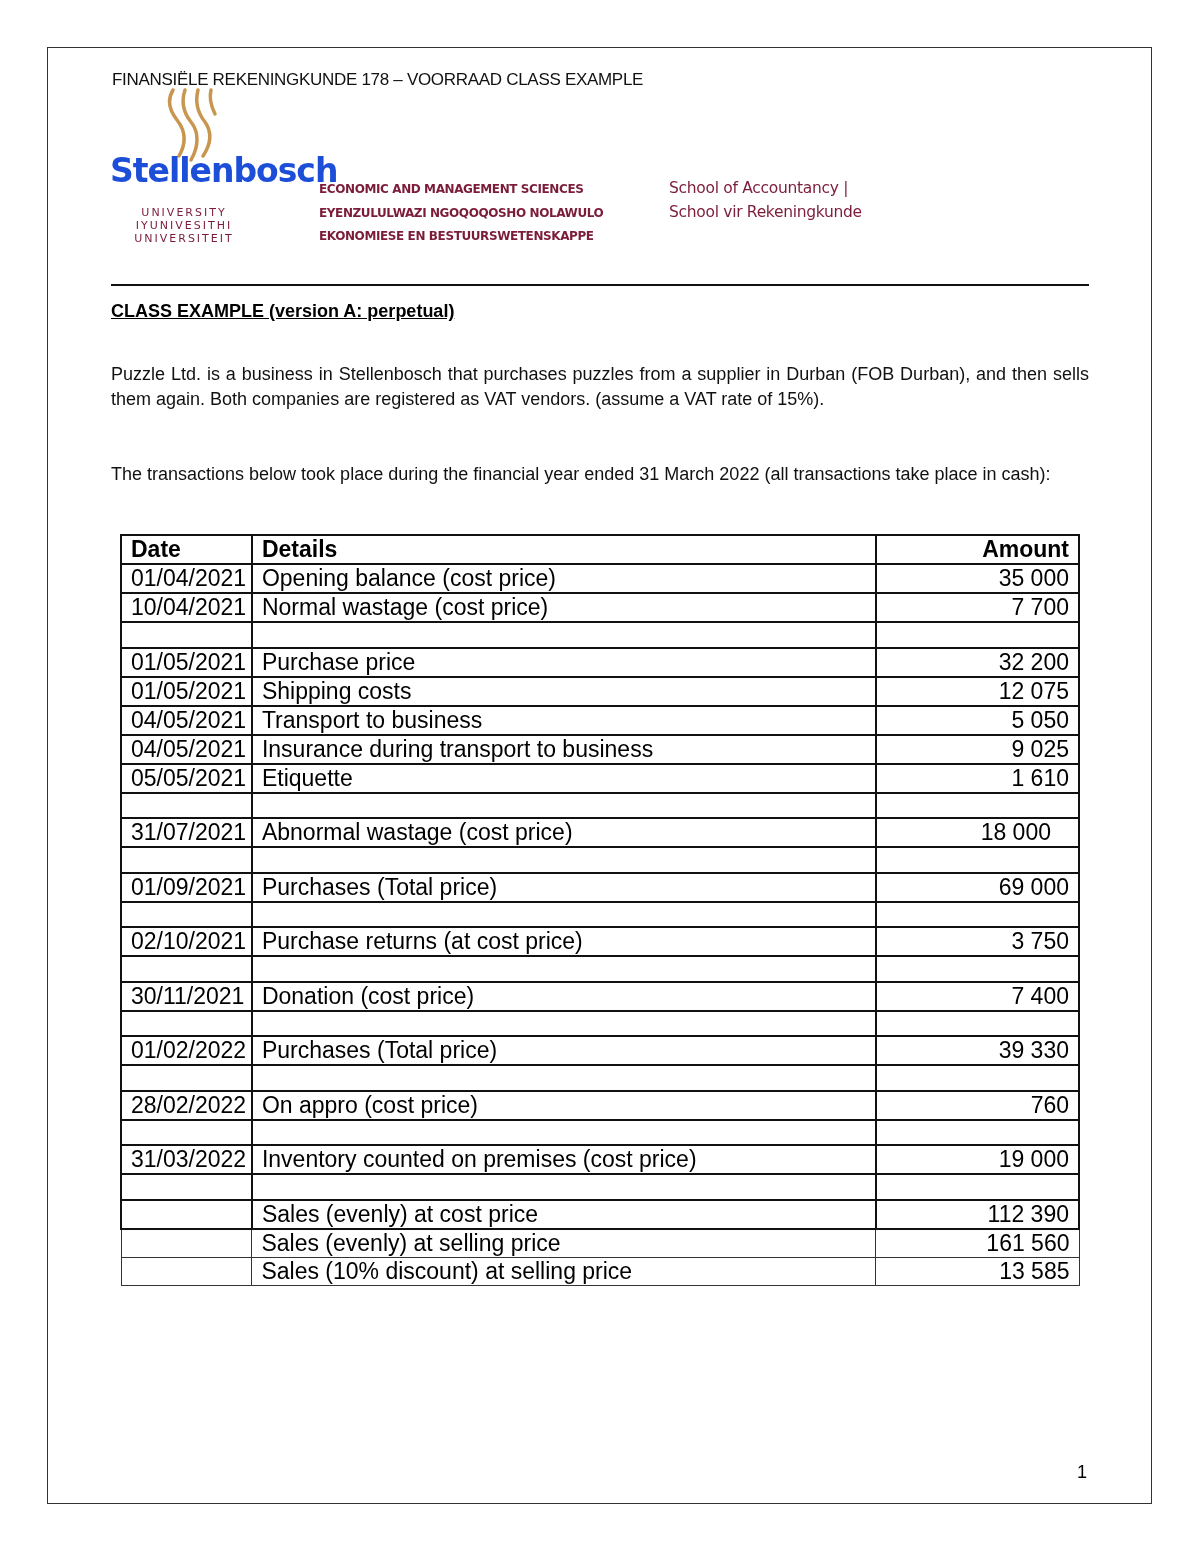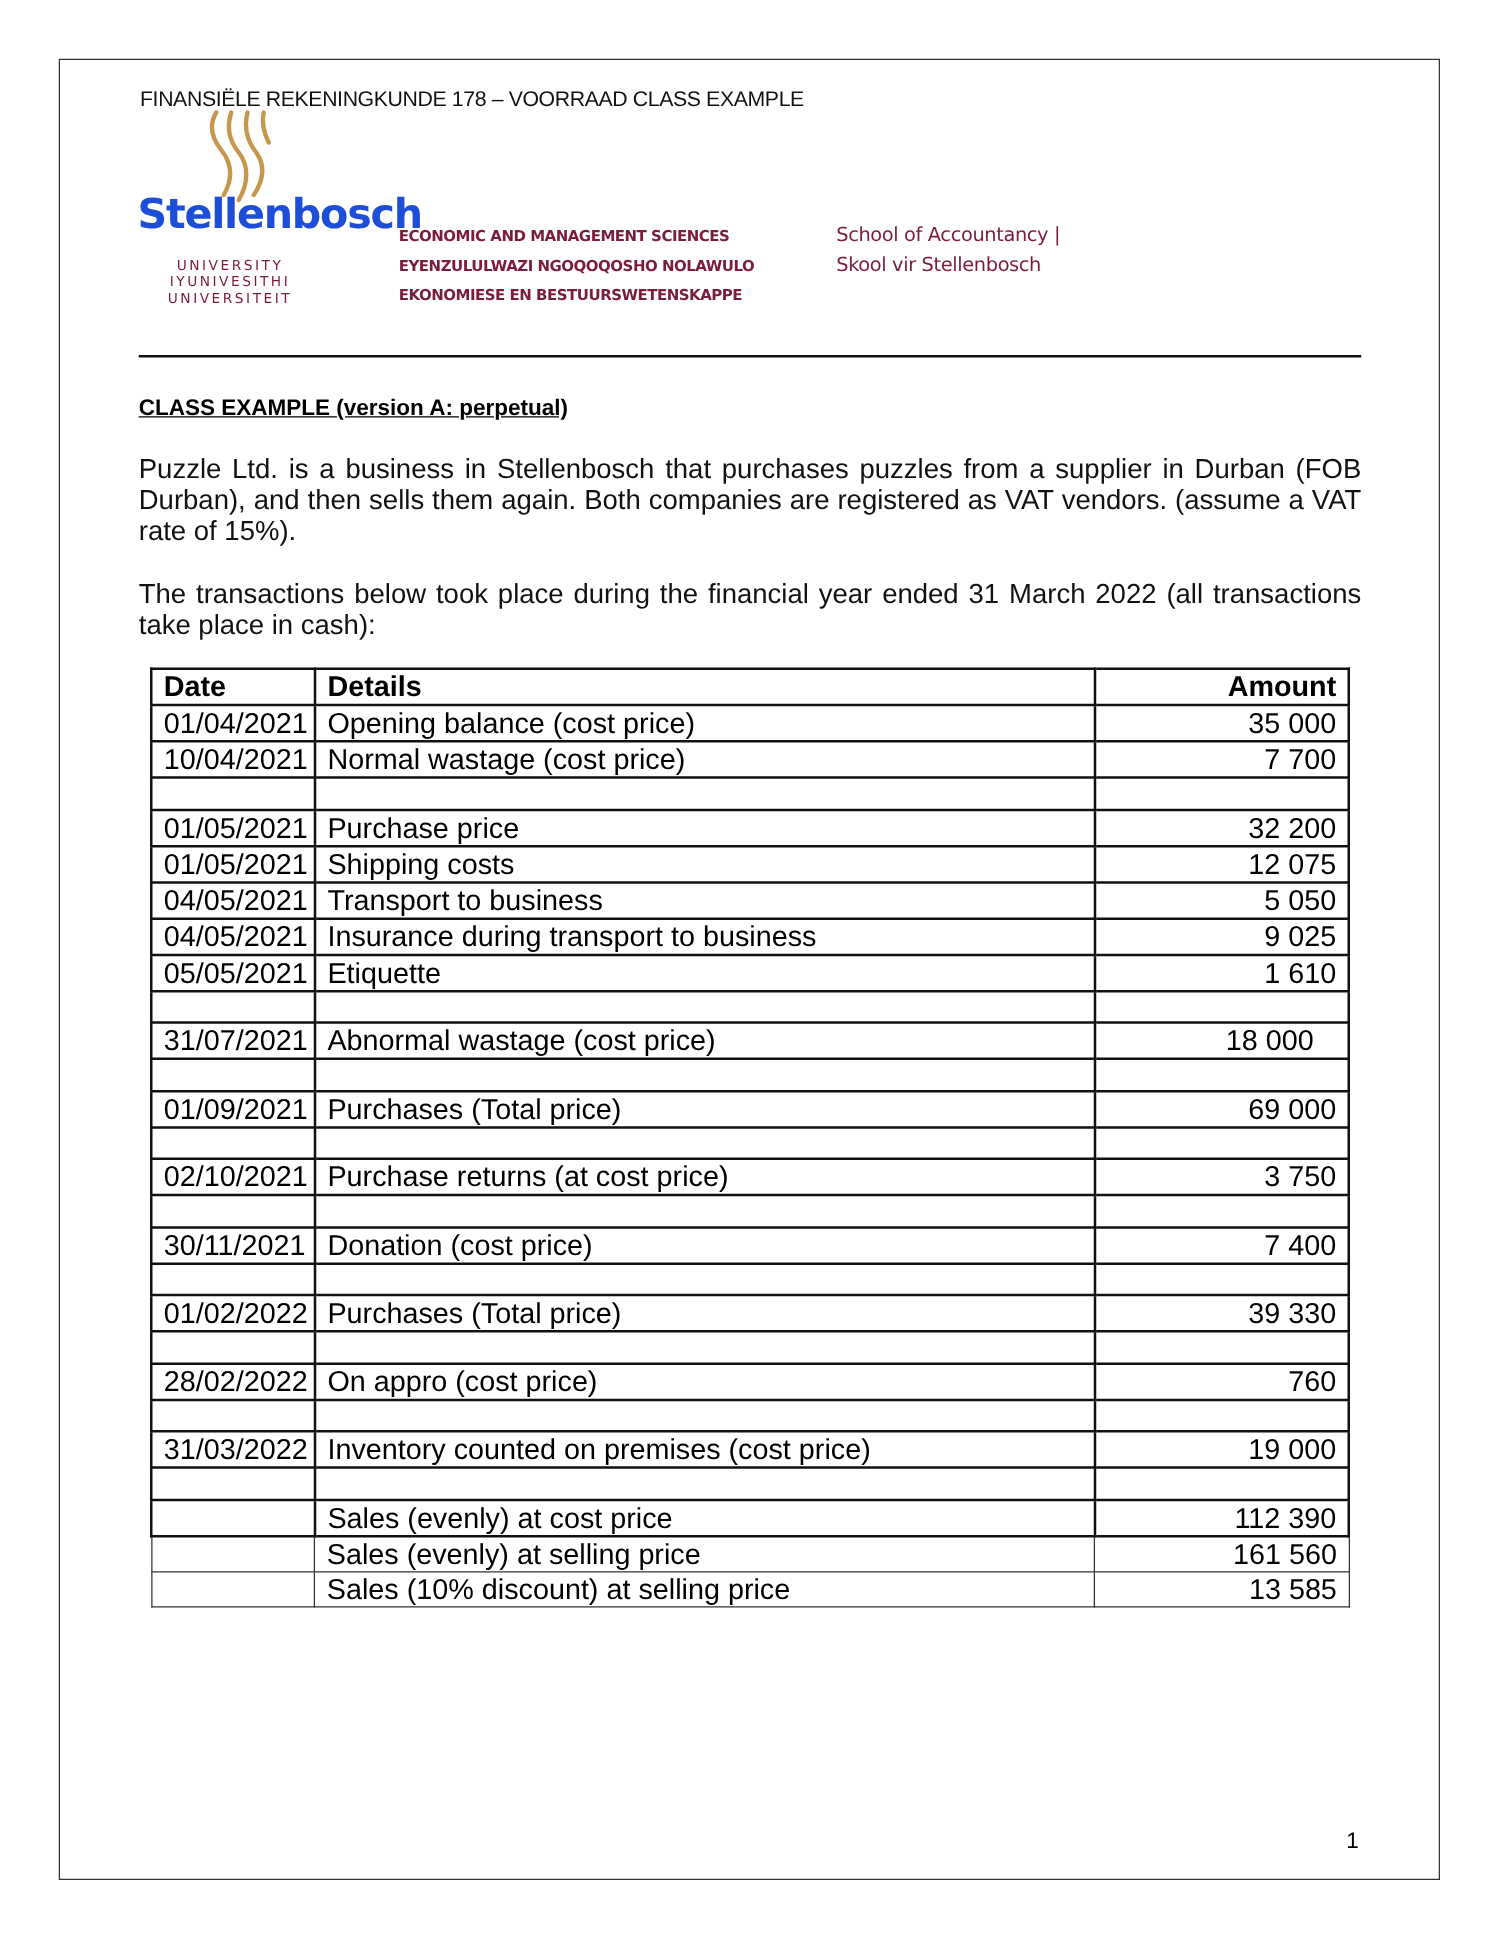--- a/index.html
+++ b/index.html
@@ -5,22 +5,22 @@
   html,body{margin:0;padding:0;background:#fff;}
   body{width:1200px;height:1553px;position:relative;font-family:"Liberation Sans",sans-serif;color:#000;}
   .page-border{position:absolute;left:47px;top:47px;width:1105px;height:1457px;border:1.5px solid #333;box-sizing:border-box;}
   .header-title{position:absolute;left:112px;top:70px;font-size:17px;letter-spacing:-0.3px;color:#111;}
   .logo-mark{position:absolute;left:165px;top:86px;width:55px;height:78px;}
   .logo-word{position:absolute;left:110px;top:151px;font-family:"DejaVu Sans",sans-serif;font-size:33px;font-weight:bold;color:#1d4ed8;letter-spacing:-1px;}
   .logo-sub{position:absolute;left:128px;top:206px;width:112px;text-align:center;font-family:"DejaVu Sans",sans-serif;font-size:11px;letter-spacing:2px;color:#7b1c3a;line-height:13px;}
   .faculty{position:absolute;left:319px;top:178px;font-family:"DejaVu Sans",sans-serif;font-weight:bold;font-size:12px;color:#7b1c3a;line-height:23.5px;letter-spacing:-0.4px;}
   .school{position:absolute;left:669px;top:176px;font-family:"DejaVu Sans",sans-serif;font-size:15.5px;color:#7b1c3a;line-height:24px;letter-spacing:-0.3px;}
   .rule{position:absolute;left:111px;top:284px;width:978px;height:2px;background:#111;}
-  .section-title{position:absolute;left:111px;top:316px;font-size:18px;font-weight:bold;text-decoration:underline;}
-  .para{position:absolute;left:111px;width:978px;font-size:22px;line-height:25px;text-align:justify;color:#111;}
+  .section-title{position:absolute;left:111px;top:301px;font-size:18px;font-weight:bold;text-decoration:underline;}
+  .para{position:absolute;left:111px;width:978px;font-size:18px;line-height:25px;text-align:justify;color:#111;}
   .p1{top:362px;}
   .p2{top:462px;}
   table.tx{position:absolute;left:120px;top:534px;width:960px;border-collapse:collapse;font-size:23px;border-radius:12px;}
   table.tx td, table.tx th{border:2px solid #111;height:25.5px;padding:0 9px;box-sizing:border-box;}
   table.tx th{font-weight:bold;text-align:left;}
   table.tx th.amt, table.tx td.amt{text-align:right;}
   .c-date{width:130px;padding-left:9px !important;padding-right:4px !important;}
   .c-det{width:620px;}
   .c-amt{width:202px;}
   table.tx tr.lite td{border-width:1px;border-color:#333;}
@@ -51,21 +51,21 @@
 </div>
 
 <div class="faculty">
   <div>ECONOMIC AND MANAGEMENT SCIENCES</div>
   <div>EYENZULULWAZI NGOQOQOSHO NOLAWULO</div>
   <div>EKONOMIESE EN BESTUURSWETENSKAPPE</div>
 </div>
 
 <div class="school">
   <div>School of Accountancy |</div>
-  <div>Skool vir Stellenbosch</div>
+  <div>School vir Rekeningkunde</div>
 </div>
 
 <div class="rule"></div>
 
 <div class="section-title">CLASS EXAMPLE (version A: perpetual)</div>
 
 <div class="para p1">Puzzle Ltd. is a business in Stellenbosch that purchases puzzles from a supplier in Durban (FOB Durban), and then sells them again. Both companies are registered as VAT vendors. (assume a VAT rate of 15%).</div>
 <div class="para p2">The transactions below took place during the financial year ended 31 March 2022 (all transactions take place in cash):</div>
 
 <table class="tx">

